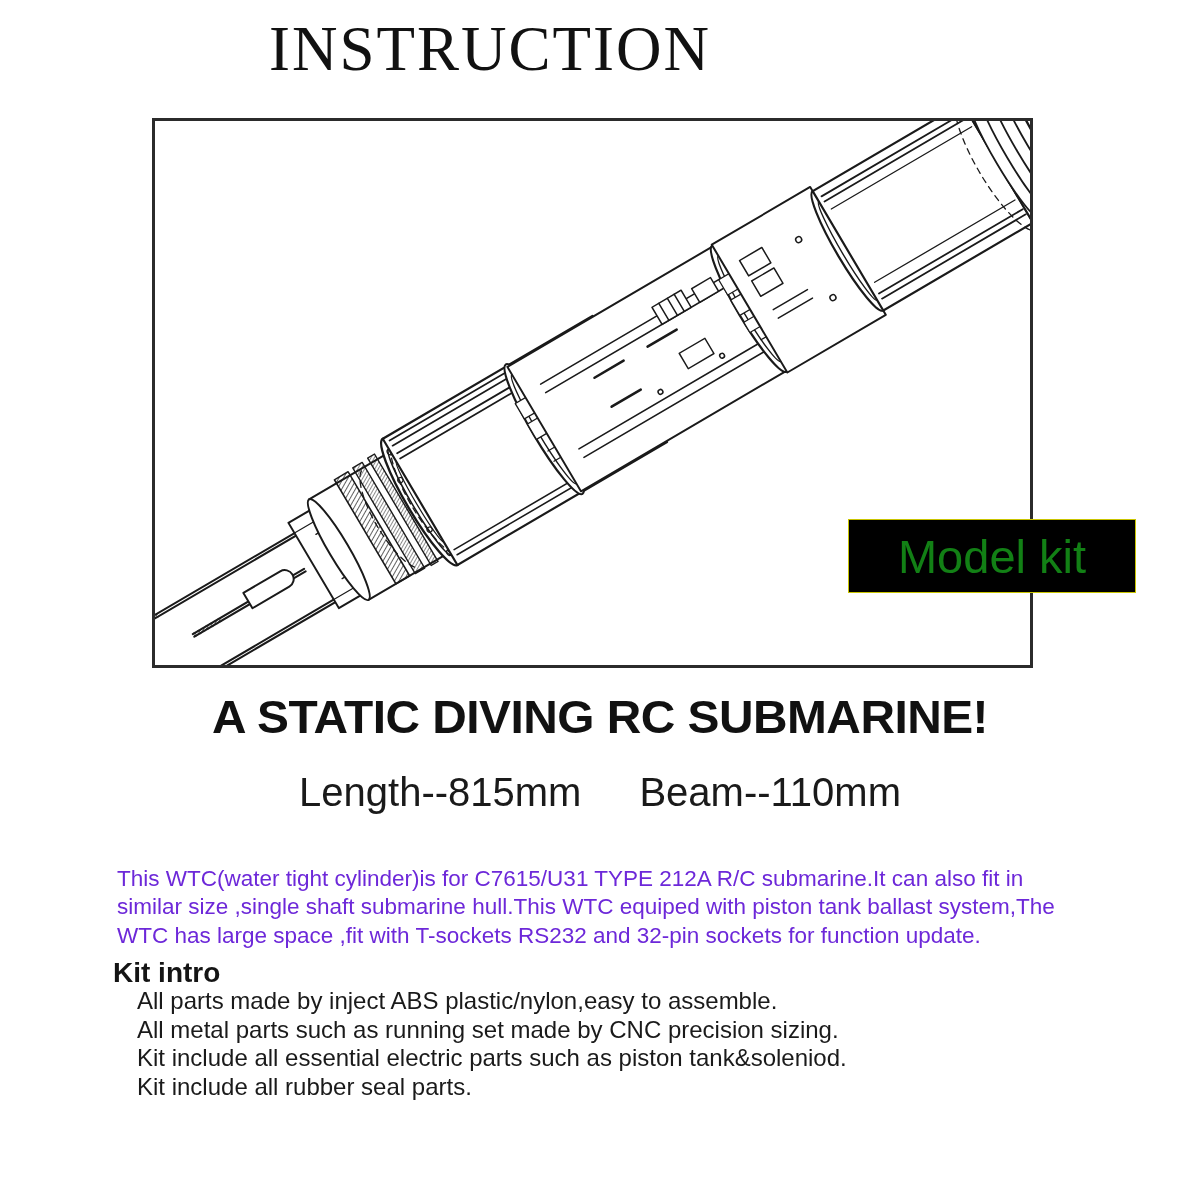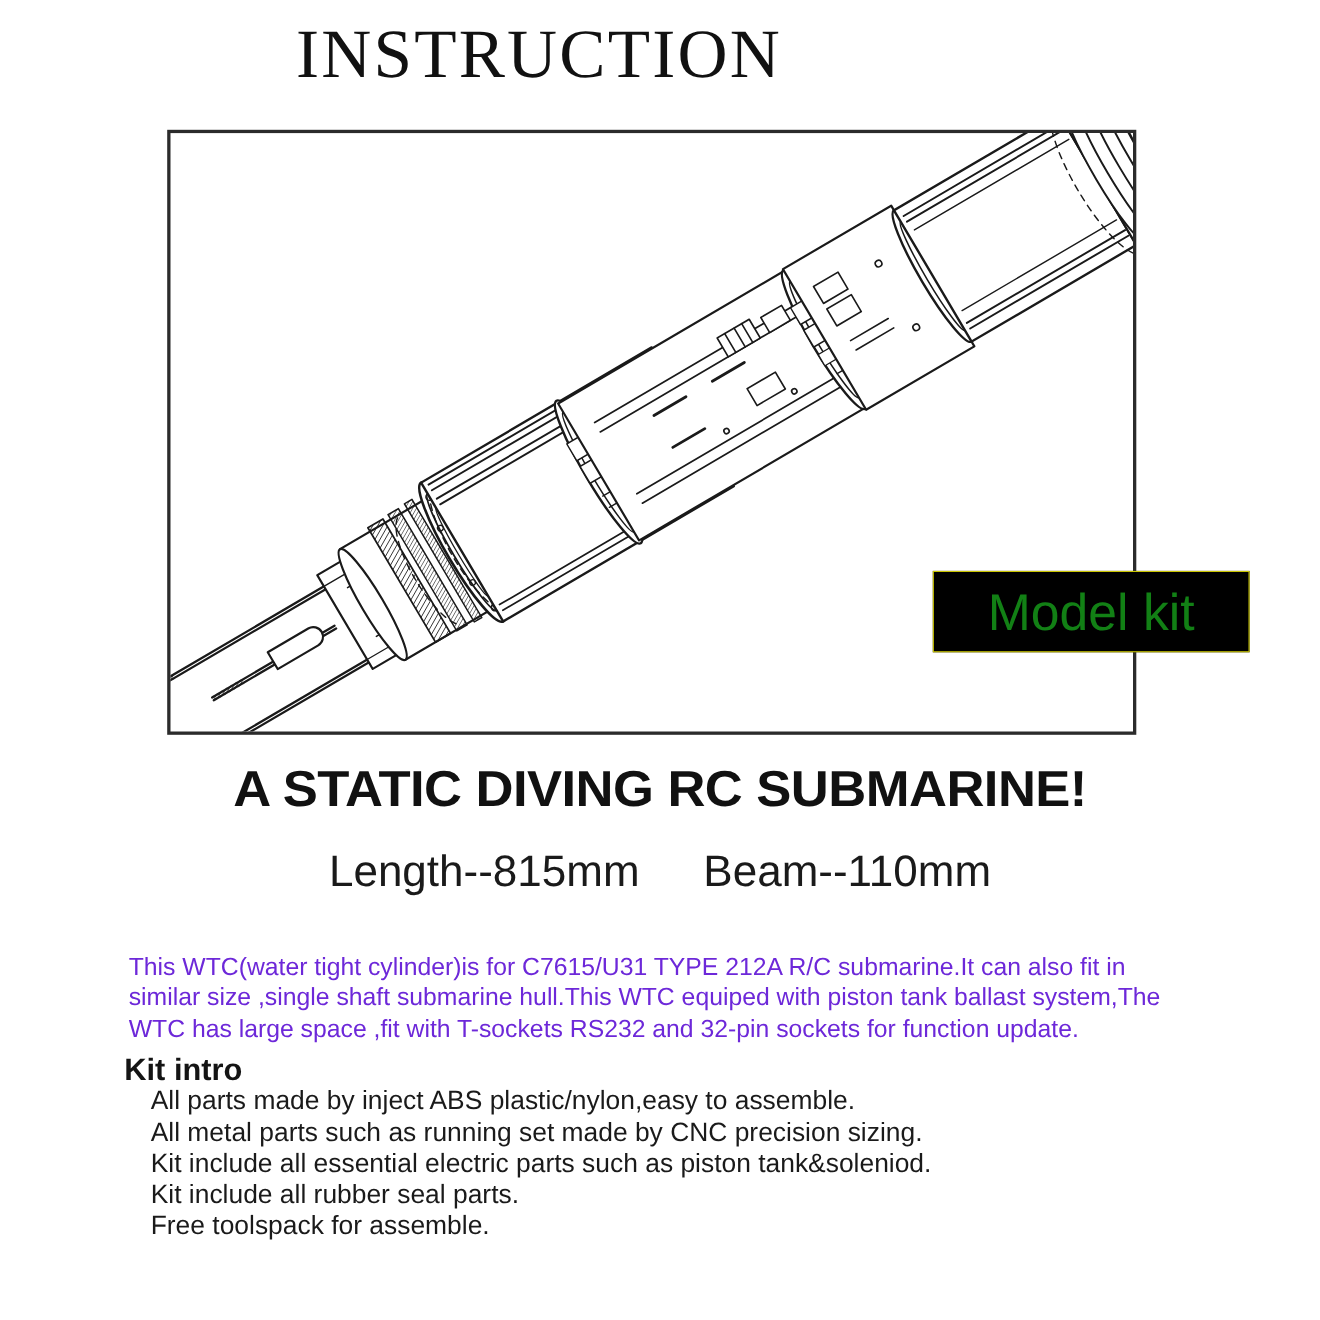--- a/index.html
+++ b/index.html
@@ -360,14 +360,13 @@
 
 <p id="description">This WTC(water tight cylinder)is for C7615/U31 TYPE 212A  R/C submarine.It can also fit in similar size ,single shaft submarine hull.This WTC equiped with piston tank ballast system,The WTC has large space ,fit with  T-sockets RS232 and 32-pin sockets for function update.</p>
 
 <div id="kit-intro-heading">Kit intro</div>
 
 <ul id="kit-feature-list">
   <li>All parts made by inject ABS plastic/nylon,easy to assemble.</li>
   <li>All metal parts such as running set made by CNC precision sizing.</li>
   <li>Kit include all essential electric parts such as piston tank&amp;soleniod.</li>
   <li>Kit include all rubber seal parts.</li>
-  <li>Free toolspack for assemble.</li>
 </ul>
 
 </body></html>

